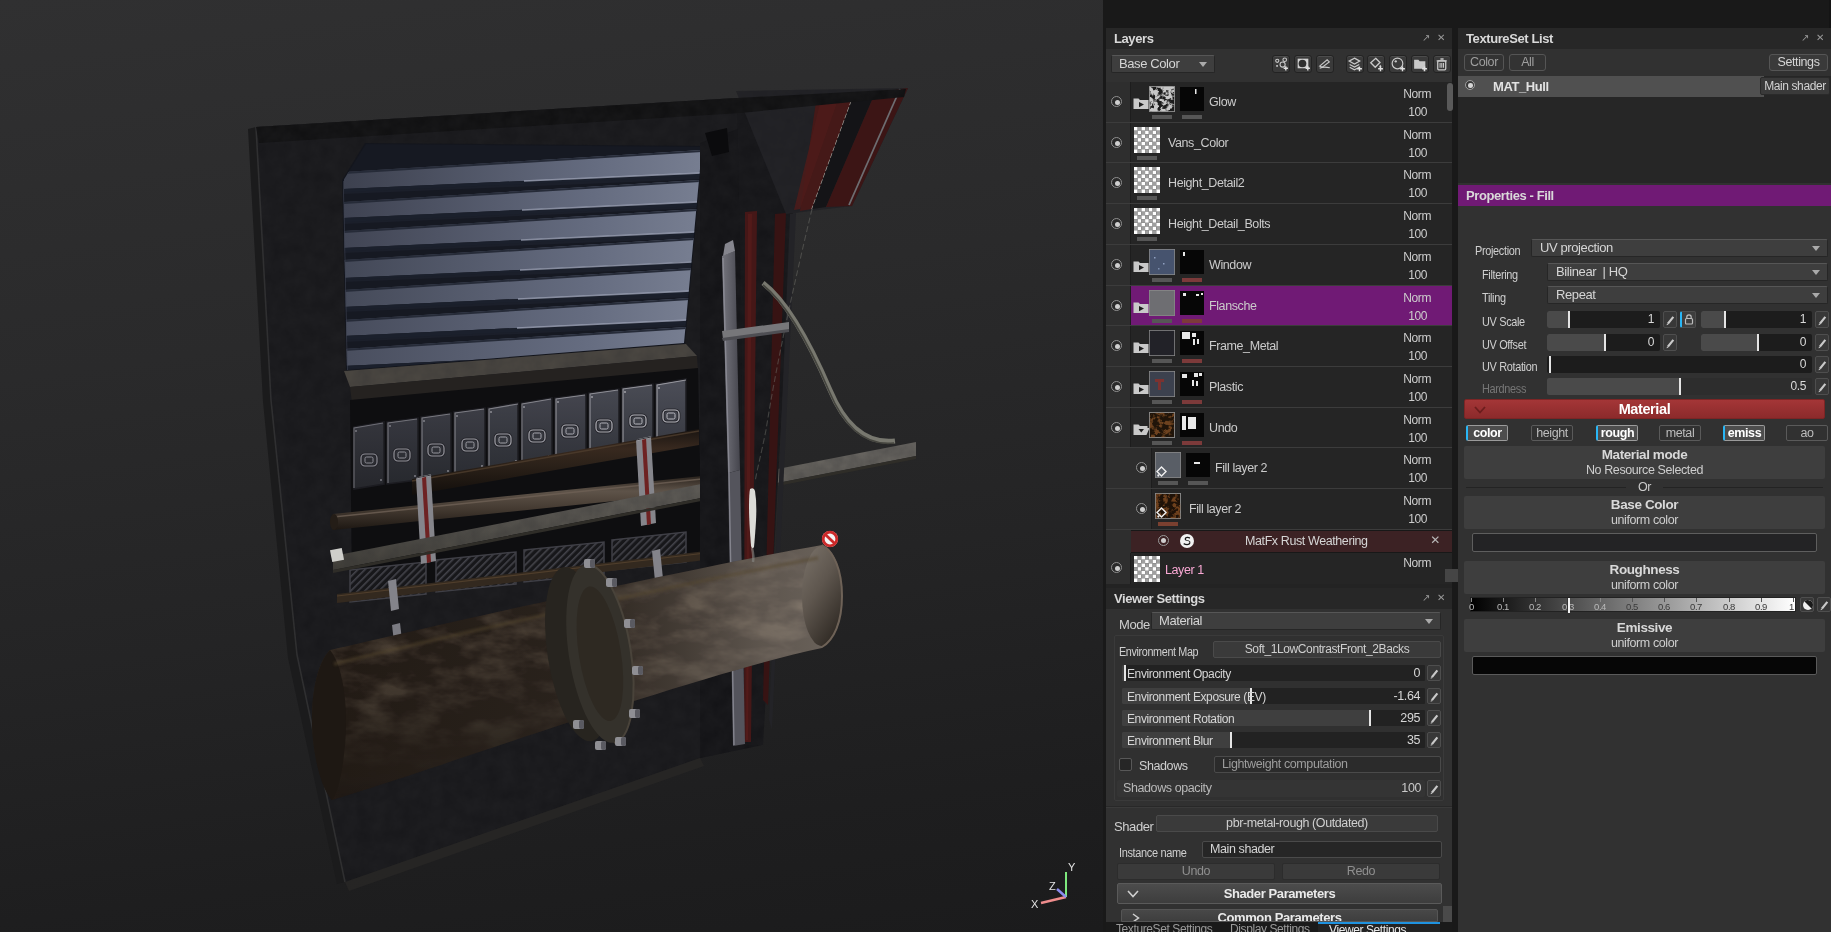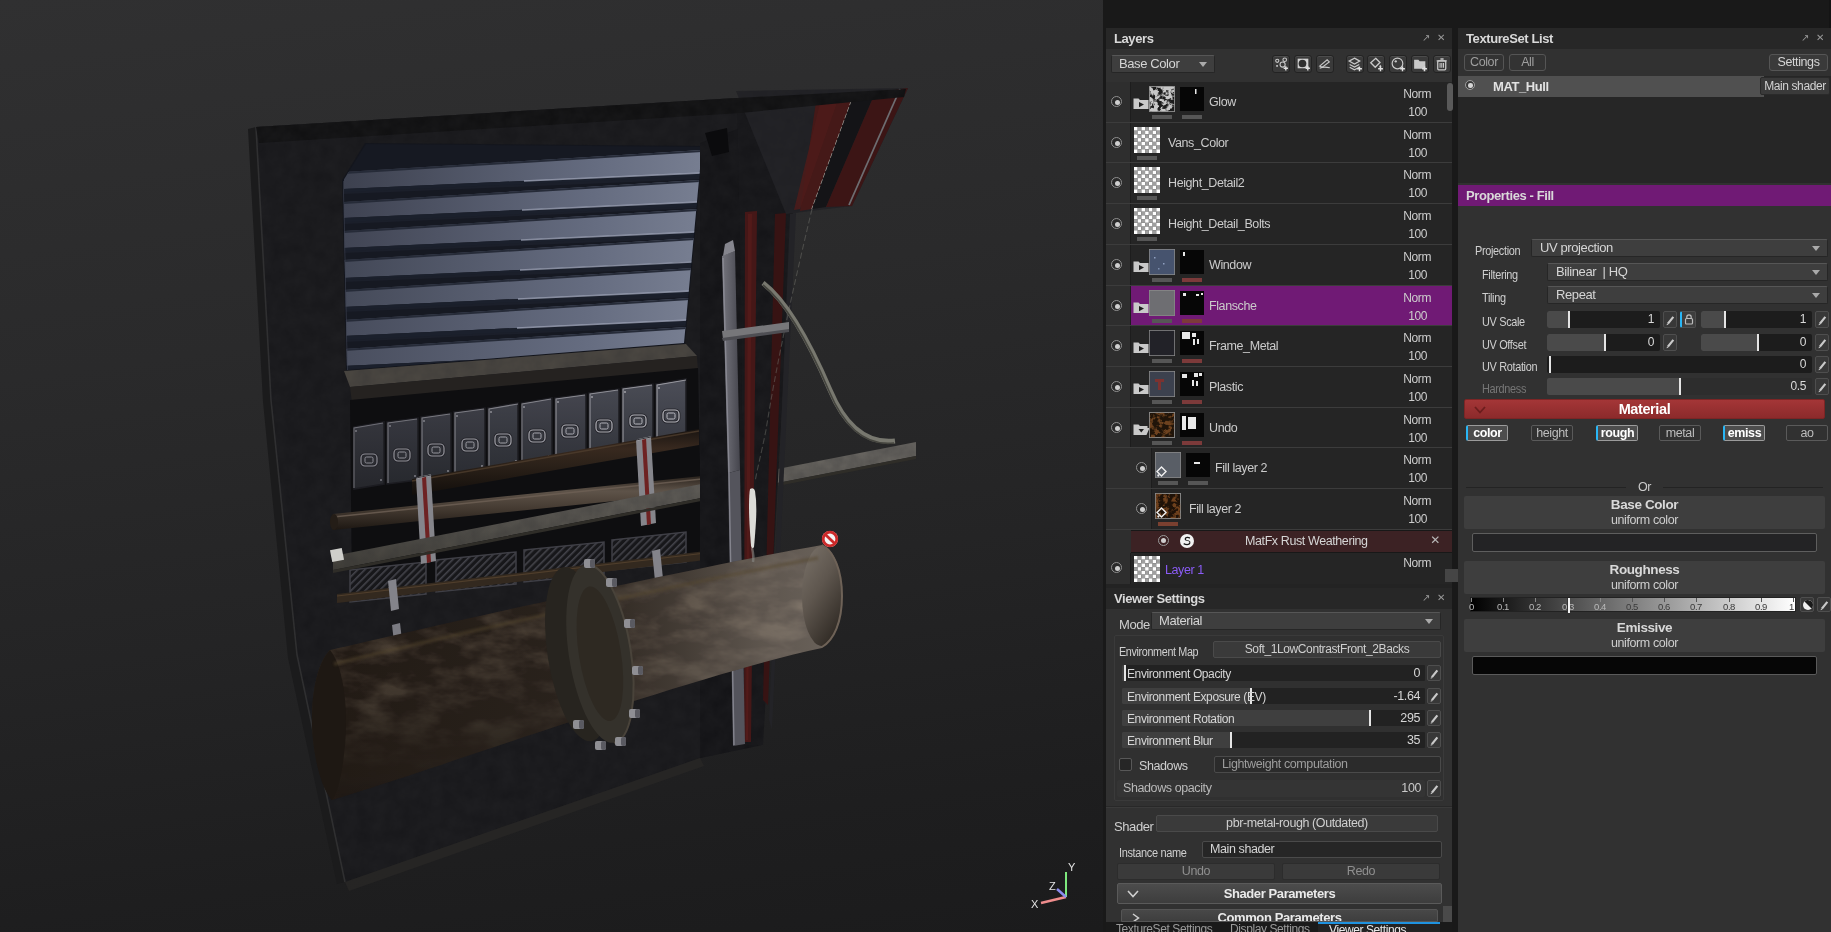--- a/index.html
+++ b/index.html
@@ -889,21 +889,21 @@
             <rect x="18.6" y="18.6" width="3.7" height="3.7" fill="#ffffff"></rect>
             <rect x="22.3" y="18.6" width="3.7" height="3.7" fill="#9f9f9f"></rect>
             <rect x="0.0" y="22.3" width="3.7" height="3.7" fill="#ffffff"></rect>
             <rect x="3.7" y="22.3" width="3.7" height="3.7" fill="#9f9f9f"></rect>
             <rect x="7.4" y="22.3" width="3.7" height="3.7" fill="#ffffff"></rect>
             <rect x="11.1" y="22.3" width="3.7" height="3.7" fill="#9f9f9f"></rect>
             <rect x="14.9" y="22.3" width="3.7" height="3.7" fill="#ffffff"></rect>
             <rect x="18.6" y="22.3" width="3.7" height="3.7" fill="#9f9f9f"></rect>
             <rect x="22.3" y="22.3" width="3.7" height="3.7" fill="#ffffff"></rect>
           </svg>
-<div style="position:absolute;left:59px;top:10px;color:#8b5cf6;font-size:12.5px;">Layer 1</div>
+<div style="position:absolute;left:59px;top:10px;color:#f9a8d4;font-size:12.5px;">Layer 1</div>
 <div style="position:absolute;right:21px;top:3px;color:#cdcdcd;font-size:12px;">Norm</div>
 </div>
       </div>
     <div class="abs" style="left:341px; top:55px; width:6px; height:28px; background:#5a5a5a; border-radius:3px;"></div>
     <div class="abs" style="left:339px; top:541px; width:13px; height:13px; background:#454545;"></div>
     <div id="vs" class="abs" style="left:0; top:560px; width:346px; height:344px; background:#313131;">
         <div style="position:absolute;left:0;top:0;width:346px;height:21px;background:#272727;">
 <span style="position:absolute;left:8px;top:3px;color:#d9d9d9;font-weight:bold;font-size:13px;">Viewer Settings</span>
 <span style="position:absolute;right:22px;top:4px;color:#9a9a9a;font-size:10px;">↗</span>
 <span style="position:absolute;right:7px;top:4px;color:#9a9a9a;font-size:10px;">✕</span>
@@ -1105,20 +1105,24 @@
             <path d="M1 1 L6 6.5 L11 1" fill="none" stroke="#6b1d1d" stroke-width="1.8"></path>
           </svg>
 <div style="position:absolute;left:0;right:0;top:1px;text-align:center;color:#ffffff;font-weight:bold;font-size:14.5px;">Material</div>
         </div>
         <div style="position:absolute;left:8px;top:240px;width:42px;height:16px;background:#4d4d4d;border:1px solid #9b9b9b;border-left:2px solid #29b6f6;border-radius:2px;color:#fff;font-weight:bold;font-size:12.5px;text-align:center;line-height:14px;">color</div>
         <div style="position:absolute;left:73px;top:240px;width:42px;height:16px;background:#313131;border:1px solid #5a5a5a;border-radius:2px;color:#bdbdbd;font-size:12.5px;text-align:center;line-height:14px;">height</div>
         <div style="position:absolute;left:138px;top:240px;width:42px;height:16px;background:#4d4d4d;border:1px solid #9b9b9b;border-left:2px solid #29b6f6;border-radius:2px;color:#fff;font-weight:bold;font-size:12.5px;text-align:center;line-height:14px;">rough</div>
         <div style="position:absolute;left:201px;top:240px;width:42px;height:16px;background:#313131;border:1px solid #5a5a5a;border-radius:2px;color:#bdbdbd;font-size:12.5px;text-align:center;line-height:14px;">metal</div>
         <div style="position:absolute;left:265px;top:240px;width:42px;height:16px;background:#4d4d4d;border:1px solid #9b9b9b;border-left:2px solid #29b6f6;border-radius:2px;color:#fff;font-weight:bold;font-size:12.5px;text-align:center;line-height:14px;">emiss</div>
         <div style="position:absolute;left:328px;top:240px;width:42px;height:16px;background:#313131;border:1px solid #5a5a5a;border-radius:2px;color:#bdbdbd;font-size:12.5px;text-align:center;line-height:14px;">ao</div>
+        <div style="position:absolute;left:6px;top:261px;width:361px;height:33px;background:#3e3e3e;border-radius:2px;">
+<div style="position:absolute;left:0;right:0;top:1px;text-align:center;color:#d8d8d8;font-weight:bold;font-size:13.5px;">Material mode</div>
+<div style="position:absolute;left:0;right:0;top:17px;text-align:center;color:#cecece;font-size:12.5px;">No Resource Selected</div>
+        </div>
         <div style="position:absolute;left:6px;top:295px;width:361px;height:14px;">
 <div style="position:absolute;left:2px;top:7px;width:160px;height:1px;background:#232323;"></div>
 <div style="position:absolute;right:2px;top:7px;width:160px;height:1px;background:#232323;"></div>
 <div style="position:absolute;left:0;right:0;top:0;text-align:center;color:#cccccc;font-size:12.5px;">Or</div>
         </div>
         <div style="position:absolute;left:6px;top:311px;width:361px;height:33px;background:#3e3e3e;border-radius:2px;">
 <div style="position:absolute;left:0;right:0;top:1px;text-align:center;color:#d8d8d8;font-weight:bold;font-size:13.5px;">Base Color</div>
 <div style="position:absolute;left:0;right:0;top:17px;text-align:center;color:#cecece;font-size:12.5px;">uniform color</div>
         </div>
         <div style="position:absolute;left:14px;top:348px;width:345px;height:19px;background:#232325;border:1px solid #5e5e5e;border-radius:2px;"></div>

